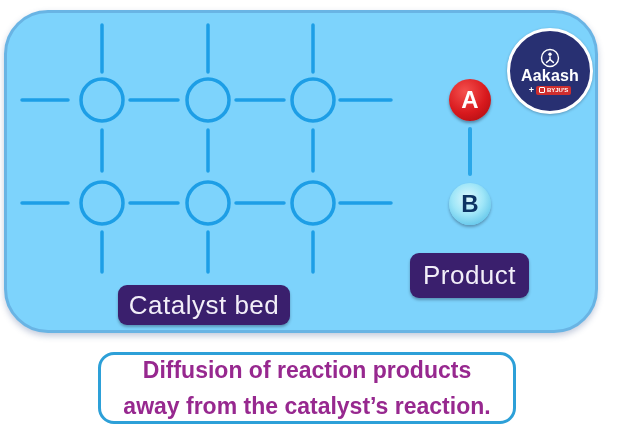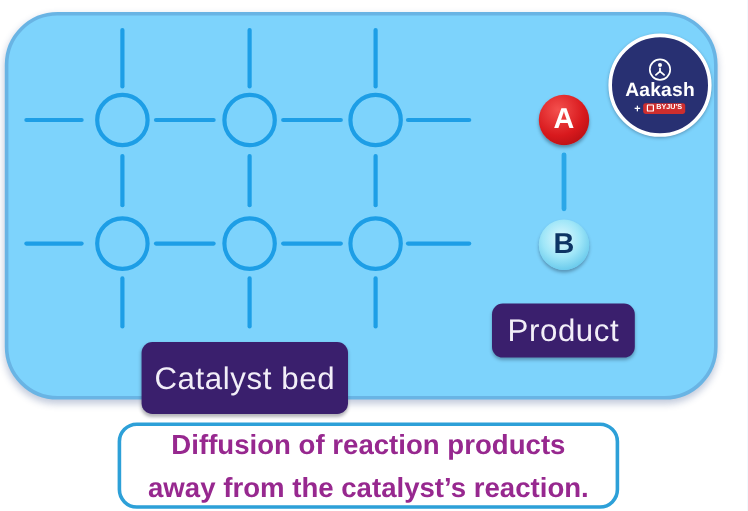--- a/index.html
+++ b/index.html
@@ -35,21 +35,21 @@
     background:#2aa7e8;border-radius:2px;
   }
   
   .tag{
     position:absolute;background:#3a1f6d;border-radius:9px;
     color:#f2eef8;display:flex;align-items:center;justify-content:center;
     font-size:26px;font-weight:400;letter-spacing:0.5px;
     box-shadow:0 2px 3px rgba(0,0,20,0.3);
   }
   .tag-product{left:403px;top:240px;width:119px;height:45px;}
-  .tag-catalyst{left:111px;top:272px;width:172px;height:60px;}
+  .tag-catalyst{left:111px;top:272px;width:172px;height:40px;}
   
   .logo{
     position:absolute;left:500px;top:15px;width:80px;height:80px;
     background:#283072;border:3px solid #ffffff;border-radius:50%;
     display:flex;flex-direction:column;align-items:center;justify-content:center;
     box-shadow:0 1px 3px rgba(0,0,30,0.3);
   }
   .logo-brand{color:#ffffff;font-weight:bold;font-size:16px;letter-spacing:0.2px;line-height:16px;}
   .logo-sub{display:flex;align-items:center;gap:2px;margin-top:2px;}
   .logo-plus{color:#ffffff;font-weight:bold;font-size:9px;line-height:9px;}

